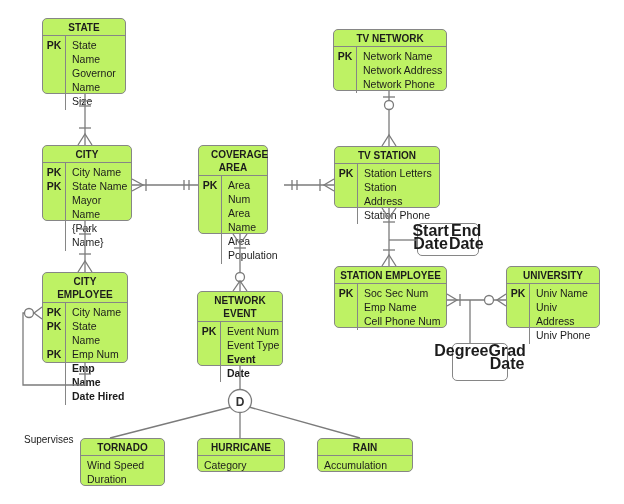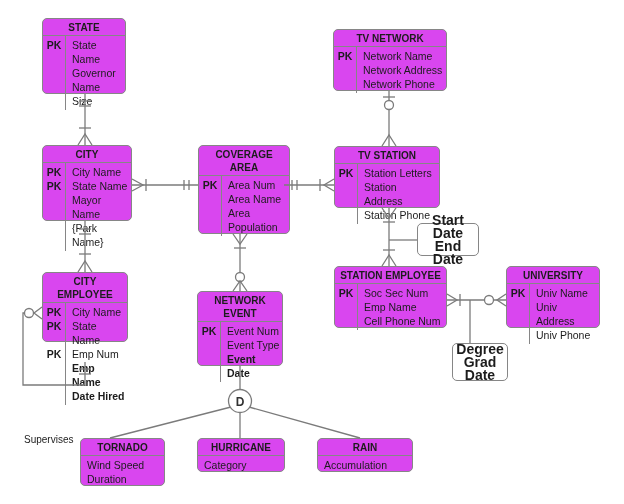--- a/index.html
+++ b/index.html
@@ -1,34 +1,34 @@
 <!DOCTYPE html>
 <html><head>
 <meta charset="utf-8">
 <style>
   html,body{margin:0;padding:0;background:#ffffff;}
   #canvas{position:relative;width:624px;height:504px;background:#ffffff;overflow:hidden;
           font-family:"Liberation Sans",sans-serif;color:#1c1c1c;}
   #connector-layer{position:absolute;left:0;top:0;width:624px;height:504px;pointer-events:none;z-index:3;}
   #entities{position:absolute;left:0;top:0;width:624px;height:504px;z-index:2;}
-  .entity{position:absolute;background:#d946ef;border:1.5px solid #868686;border-radius:5px;
+  .entity{position:absolute;background:#bef264;border:1.5px solid #868686;border-radius:5px;
           box-sizing:border-box;font-size:10.5px;line-height:14px;}
   .entity-title{font-weight:bold;font-size:10px;line-height:13px;text-align:center;
                 padding:2px 3px 1px 3px;border-bottom:1.4px solid #868686;color:#1c1c1c;}
   .entity-title.narrow{padding:2px 12px 1px 12px;}
   .entity-body{padding:2px 0 2px 0;}
   .attr-row{display:flex;align-items:stretch;}
   .pk-cell{flex:0 0 22px;border-right:1.4px solid #868686;text-align:center;font-weight:bold;
            margin:-2px 0 0 0;padding-top:2px;}
   .attr-row:last-child .pk-cell{margin-bottom:-2px;padding-bottom:2px;}
   .attr-name{padding:0 2px 0 6px;}
   .attr-name.bold{font-weight:bold;}
   .note-box{position:absolute;background:#ffffff;border:1.5px solid #868686;border-radius:5px;
-            box-sizing:border-box;display:flex;flex-direction:column;justify-content:center;
-            text-align:center;font-size:14px;font-weight:bold;line-height:13px;}
+            box-sizing:border-box;display:flex;flex-direction:row;justify-content:center;
+            text-align:center;font-size:16px;font-weight:bold;line-height:13px;}
   .free-label{position:absolute;font-size:10px;font-weight:normal;color:#1c1c1c;margin-top:48px;}
 </style>
 </head>
 <body>
 
 <div id="canvas">
   <div id="entities">
       <div class="entity" style="left: 42px; top: 18px; width: 84px; height: 76px;">
         <div class="entity-title">STATE</div>
         <div class="entity-body">
@@ -60,21 +60,21 @@
           <div class="attr-row">
             <div class="pk-cell"></div>
             <div class="attr-name">Mayor Name</div>
           </div>
           <div class="attr-row">
             <div class="pk-cell"></div>
             <div class="attr-name">{Park Name}</div>
           </div>
         </div>
       </div>
-      <div class="entity" style="left: 42px; top: 272px; width: 86px; height: 70px;">
+      <div class="entity" style="left: 42px; top: 272px; width: 86px; height: 91px;">
         <div class="entity-title">CITY EMPLOYEE</div>
         <div class="entity-body">
           <div class="attr-row">
             <div class="pk-cell">PK</div>
             <div class="attr-name">City Name</div>
           </div>
           <div class="attr-row">
             <div class="pk-cell">PK</div>
             <div class="attr-name">State Name</div>
           </div>
@@ -85,21 +85,21 @@
           <div class="attr-row">
             <div class="pk-cell"></div>
             <div class="attr-name bold">Emp Name</div>
           </div>
           <div class="attr-row">
             <div class="pk-cell"></div>
             <div class="attr-name bold">Date Hired</div>
           </div>
         </div>
       </div>
-      <div class="entity" style="left: 198px; top: 145px; width: 92px; height: 89px;">
+      <div class="entity" style="left: 198px; top: 145px; width: 70px; height: 89px;">
         <div class="entity-title narrow">COVERAGE AREA</div>
         <div class="entity-body">
           <div class="attr-row">
             <div class="pk-cell">PK</div>
             <div class="attr-name">Area Num</div>
           </div>
           <div class="attr-row">
             <div class="pk-cell"></div>
             <div class="attr-name">Area Name</div>
           </div>

